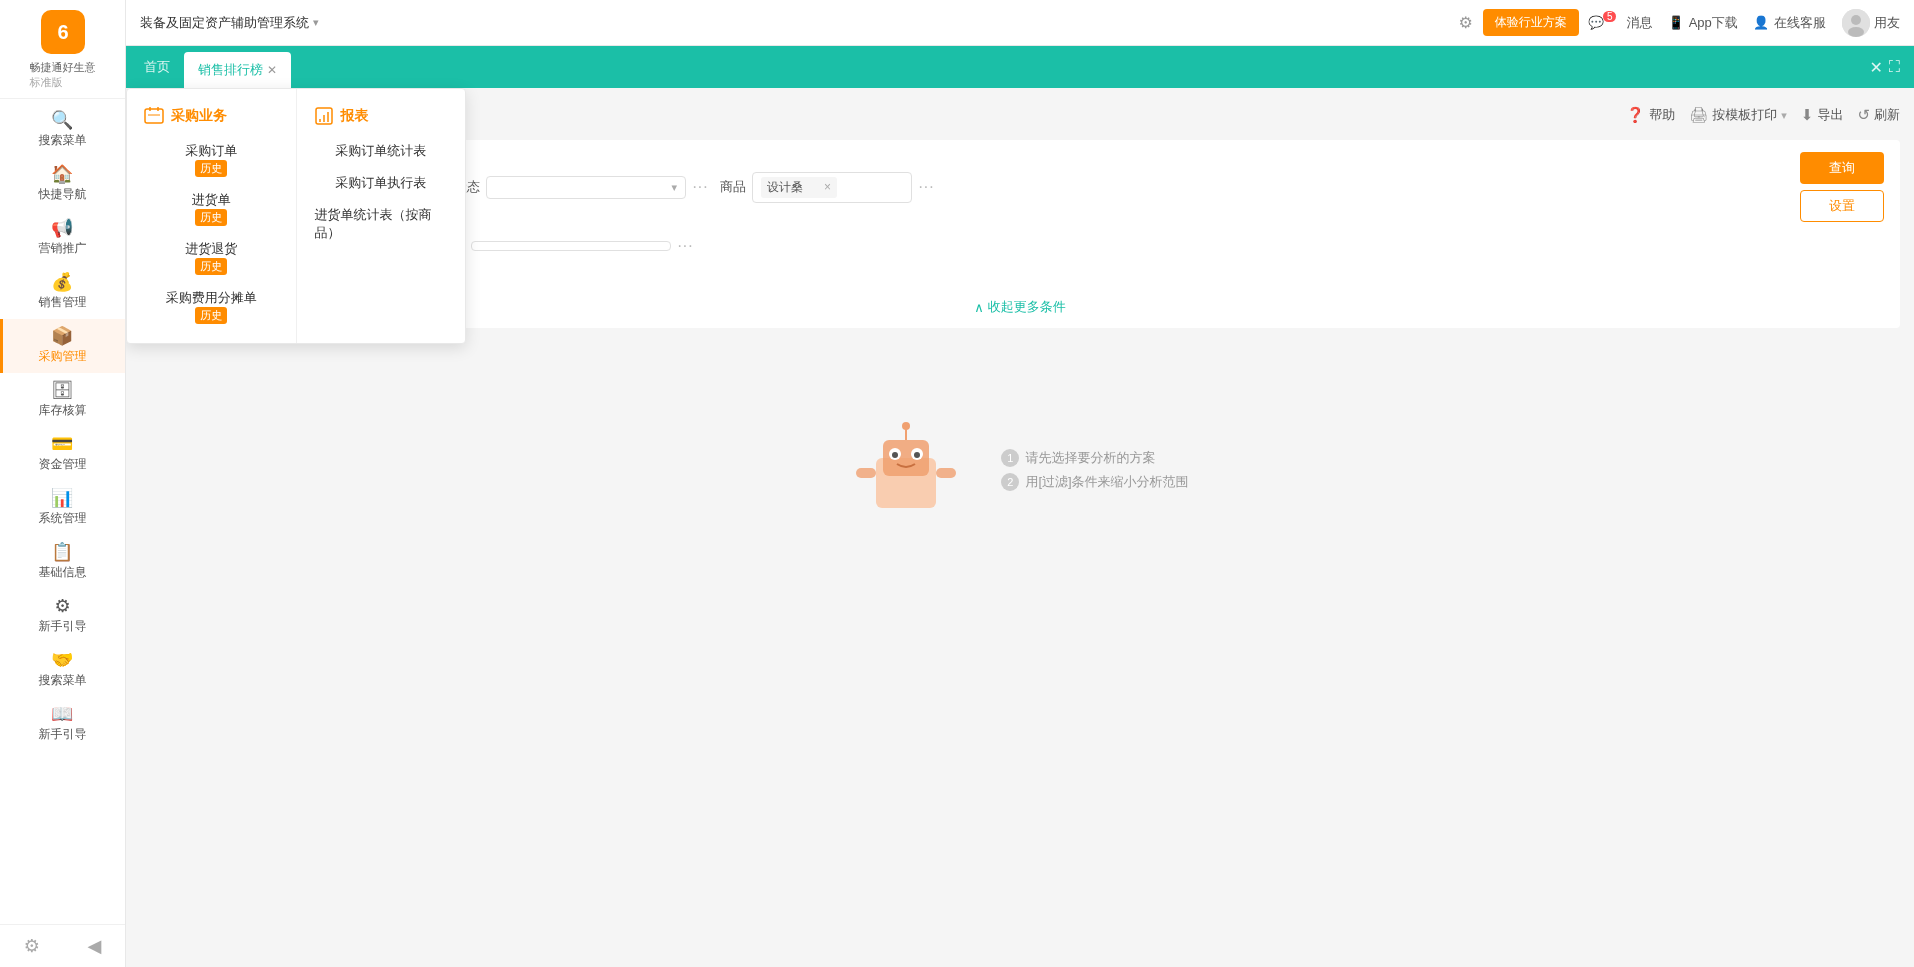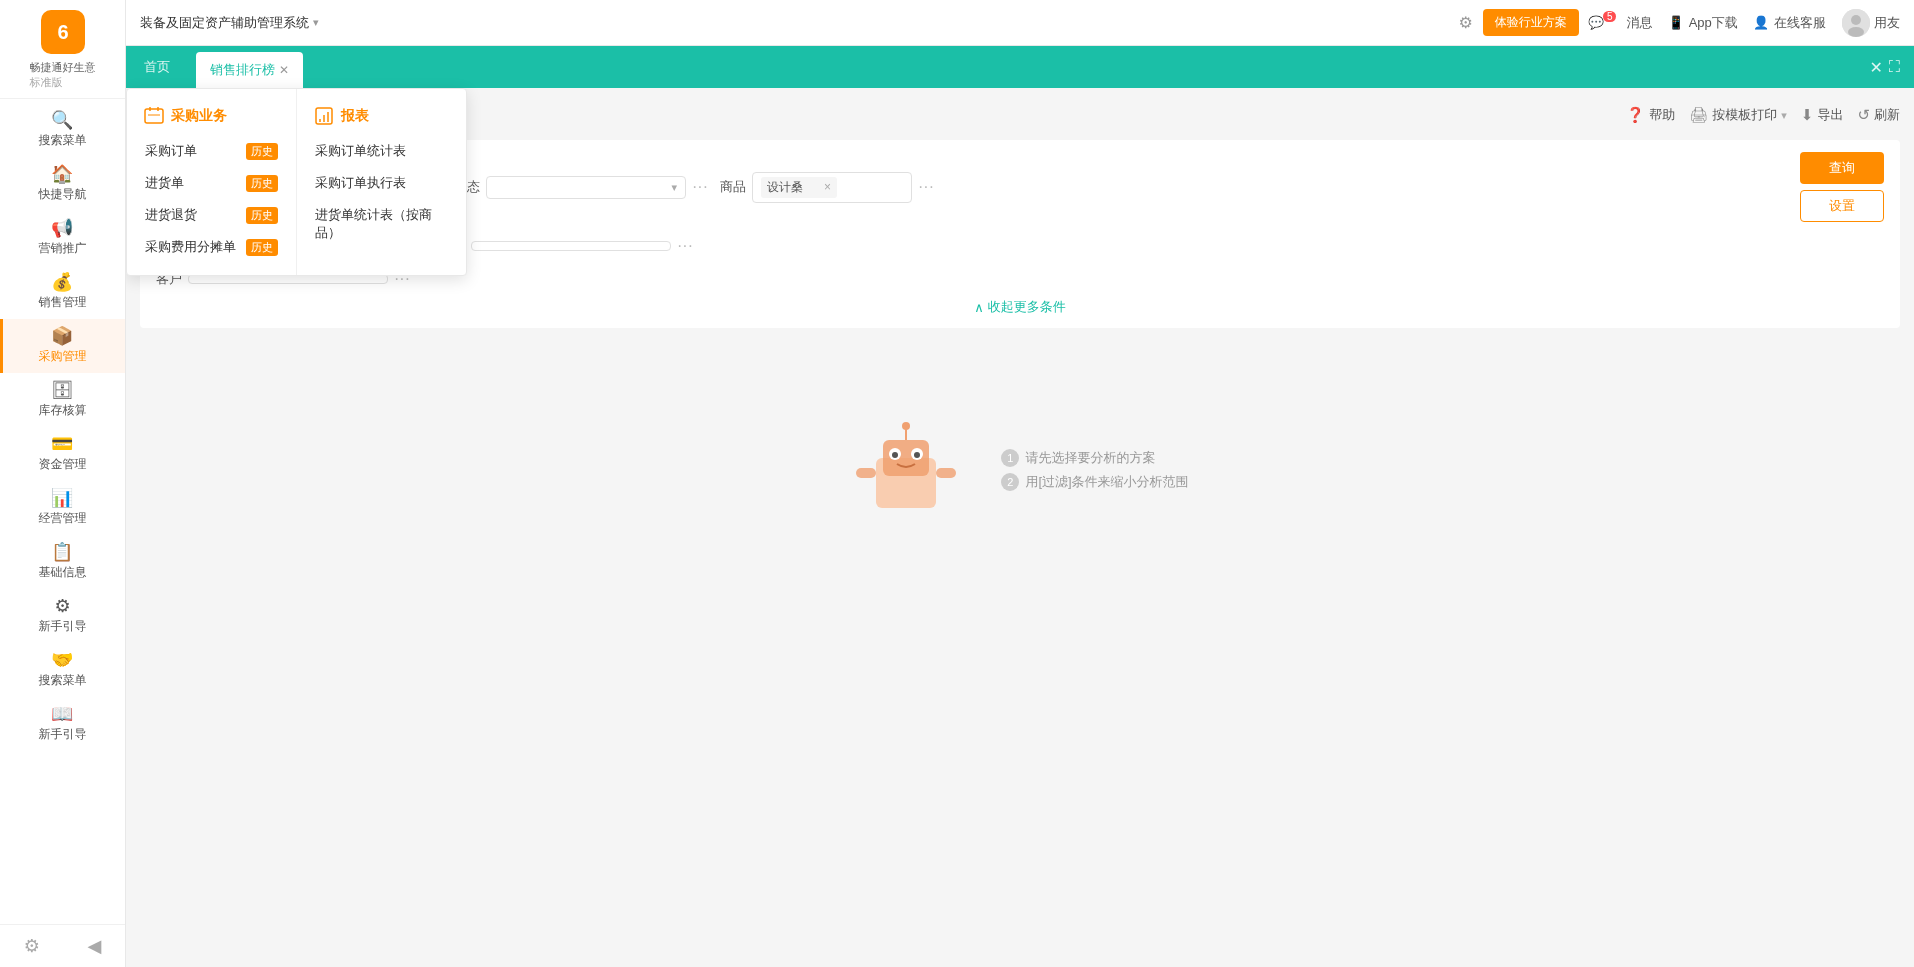--- a/index.html
+++ b/index.html
@@ -159,21 +159,20 @@
       font-size: 16px;
       color: #999;
     }
 
     
     .tabbar {
       height: 42px;
       background: #1bbfa7;
       display: flex;
       padding: 0 4px;
-      gap: 12px;
     }
     .tab-item {
       padding: 0 14px;
       height: 42px;
       display: flex;
       align-items: center;
       cursor: pointer;
       color: rgba(255,255,255,0.85);
       font-size: 13px;
       gap: 4px;
@@ -386,20 +385,21 @@
     }
     .dropdown-item {
       display: flex;
       align-items: center;
       justify-content: space-between;
       padding: 7px 10px;
       cursor: pointer;
       border-radius: 3px;
       font-size: 13px;
       color: #333;
+      flex-direction: column;
     }
     .history-badge {
       background: #ff8c00;
       color: white;
       border-radius: 3px;
       font-size: 11px;
       padding: 1px 5px;
     }
 
     .tabbar-wrapper {
@@ -458,21 +458,21 @@
       <span>库存核算</span>
     </div>
 
     <div class="nav-item">
       <span class="nav-icon">💳</span>
       <span>资金管理</span>
     </div>
 
     <div class="nav-item">
       <span class="nav-icon">📊</span>
-      <span>经营管理</span>
+      <span>系统管理</span>
     </div>
 
     <div class="nav-item">
       <span class="nav-icon">📋</span>
       <span>基础信息</span>
     </div>
 
     <div class="nav-item">
       <span class="nav-icon">⚙</span>
       <span>新手引导</span>

